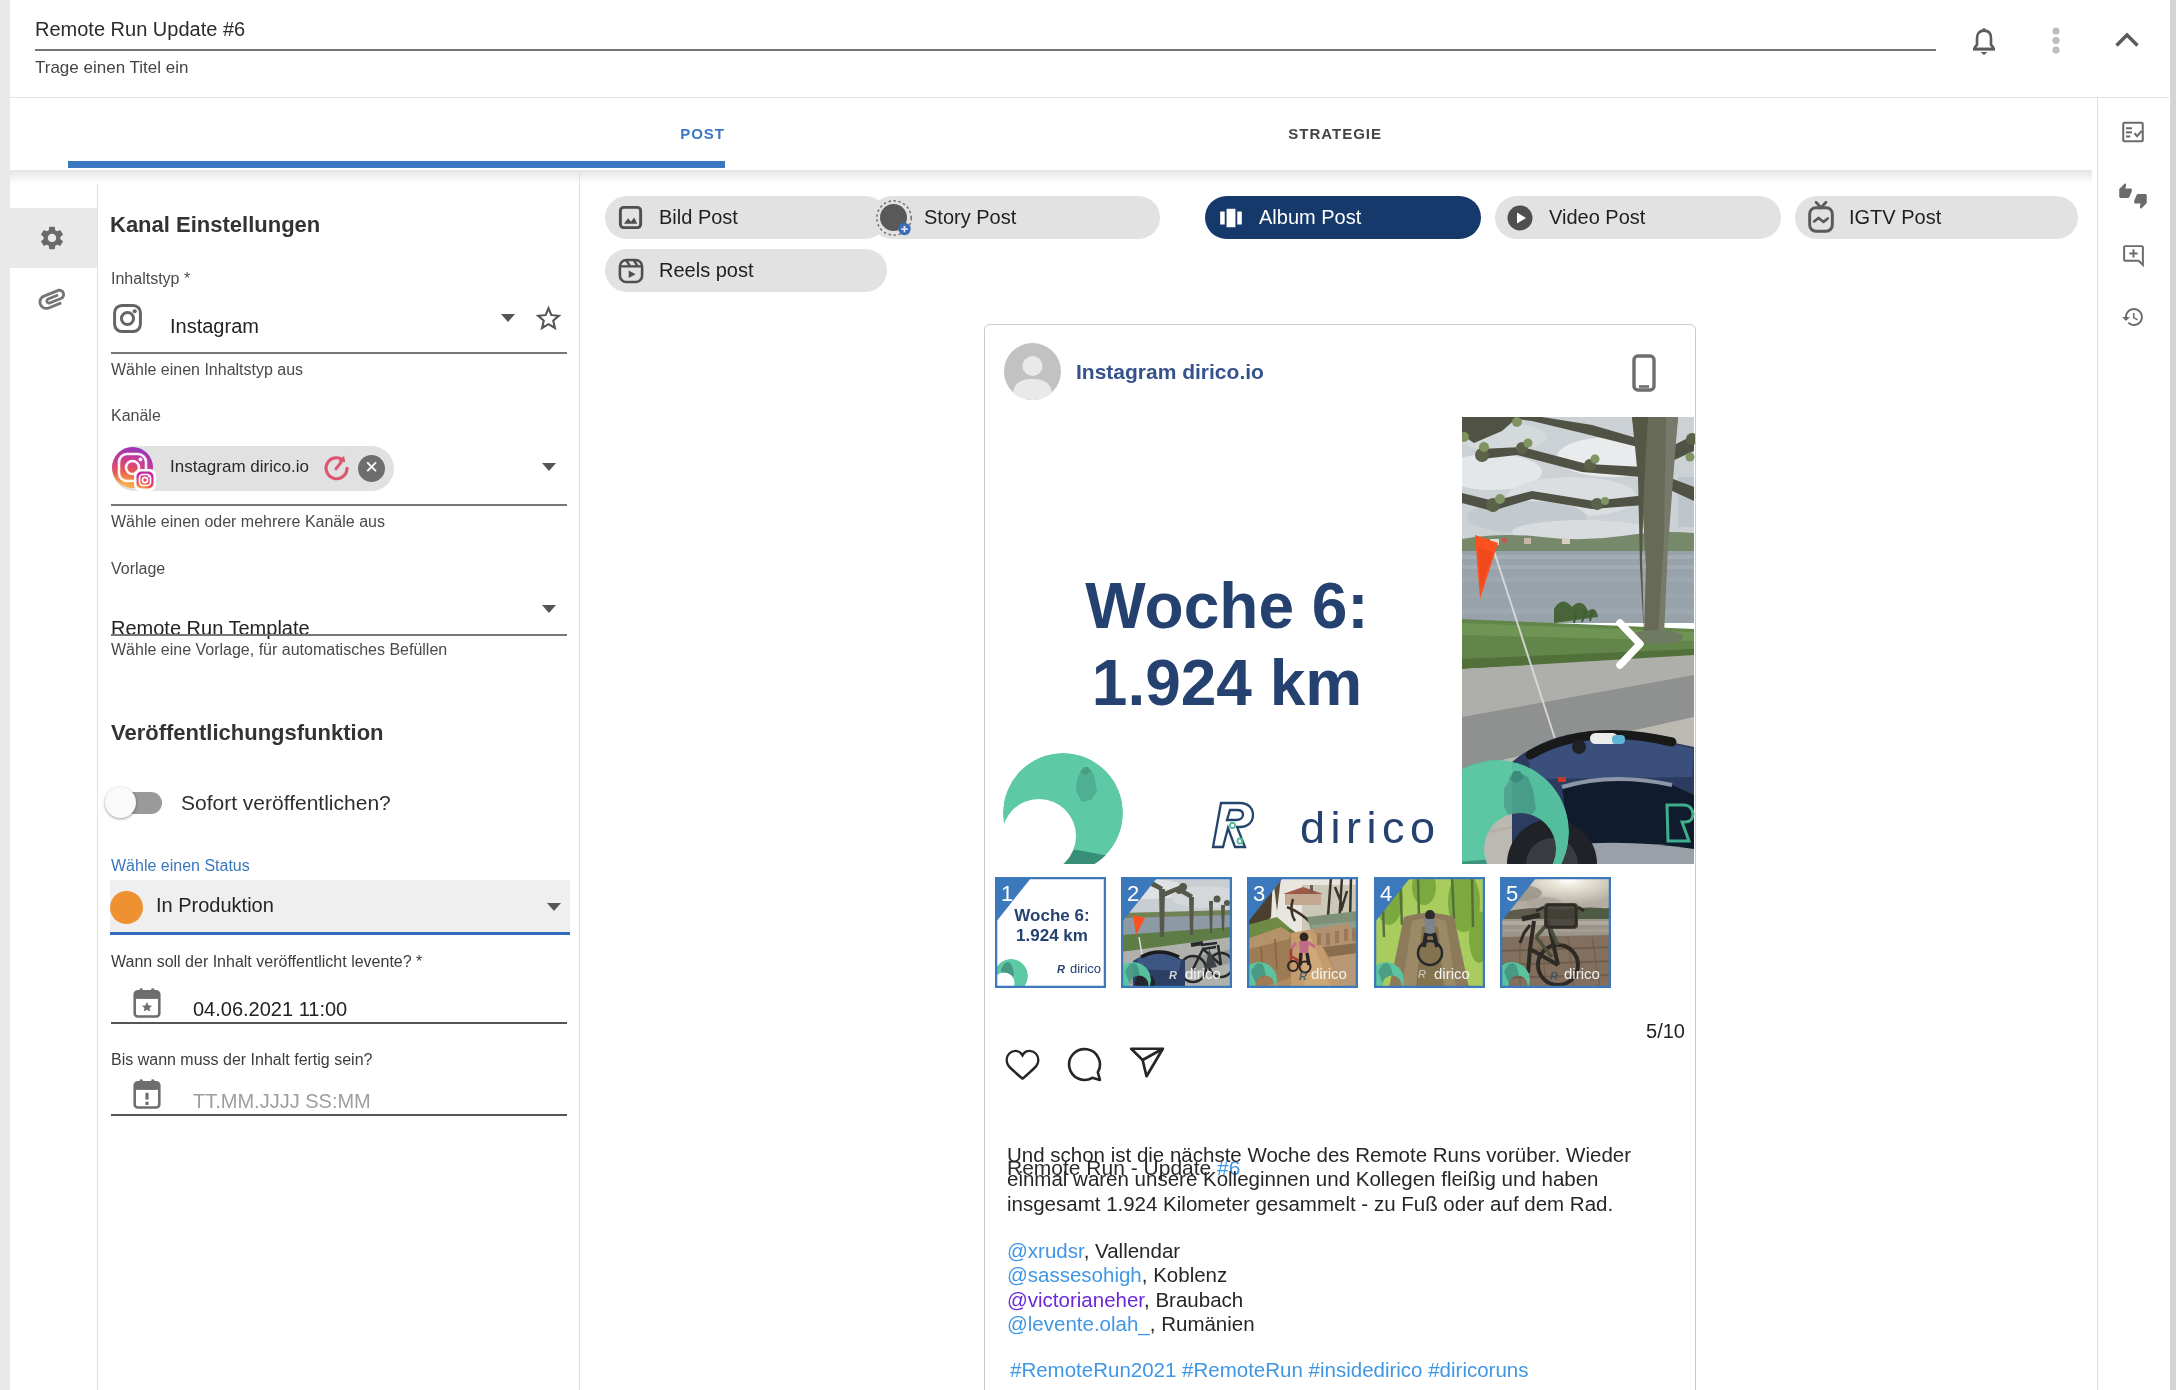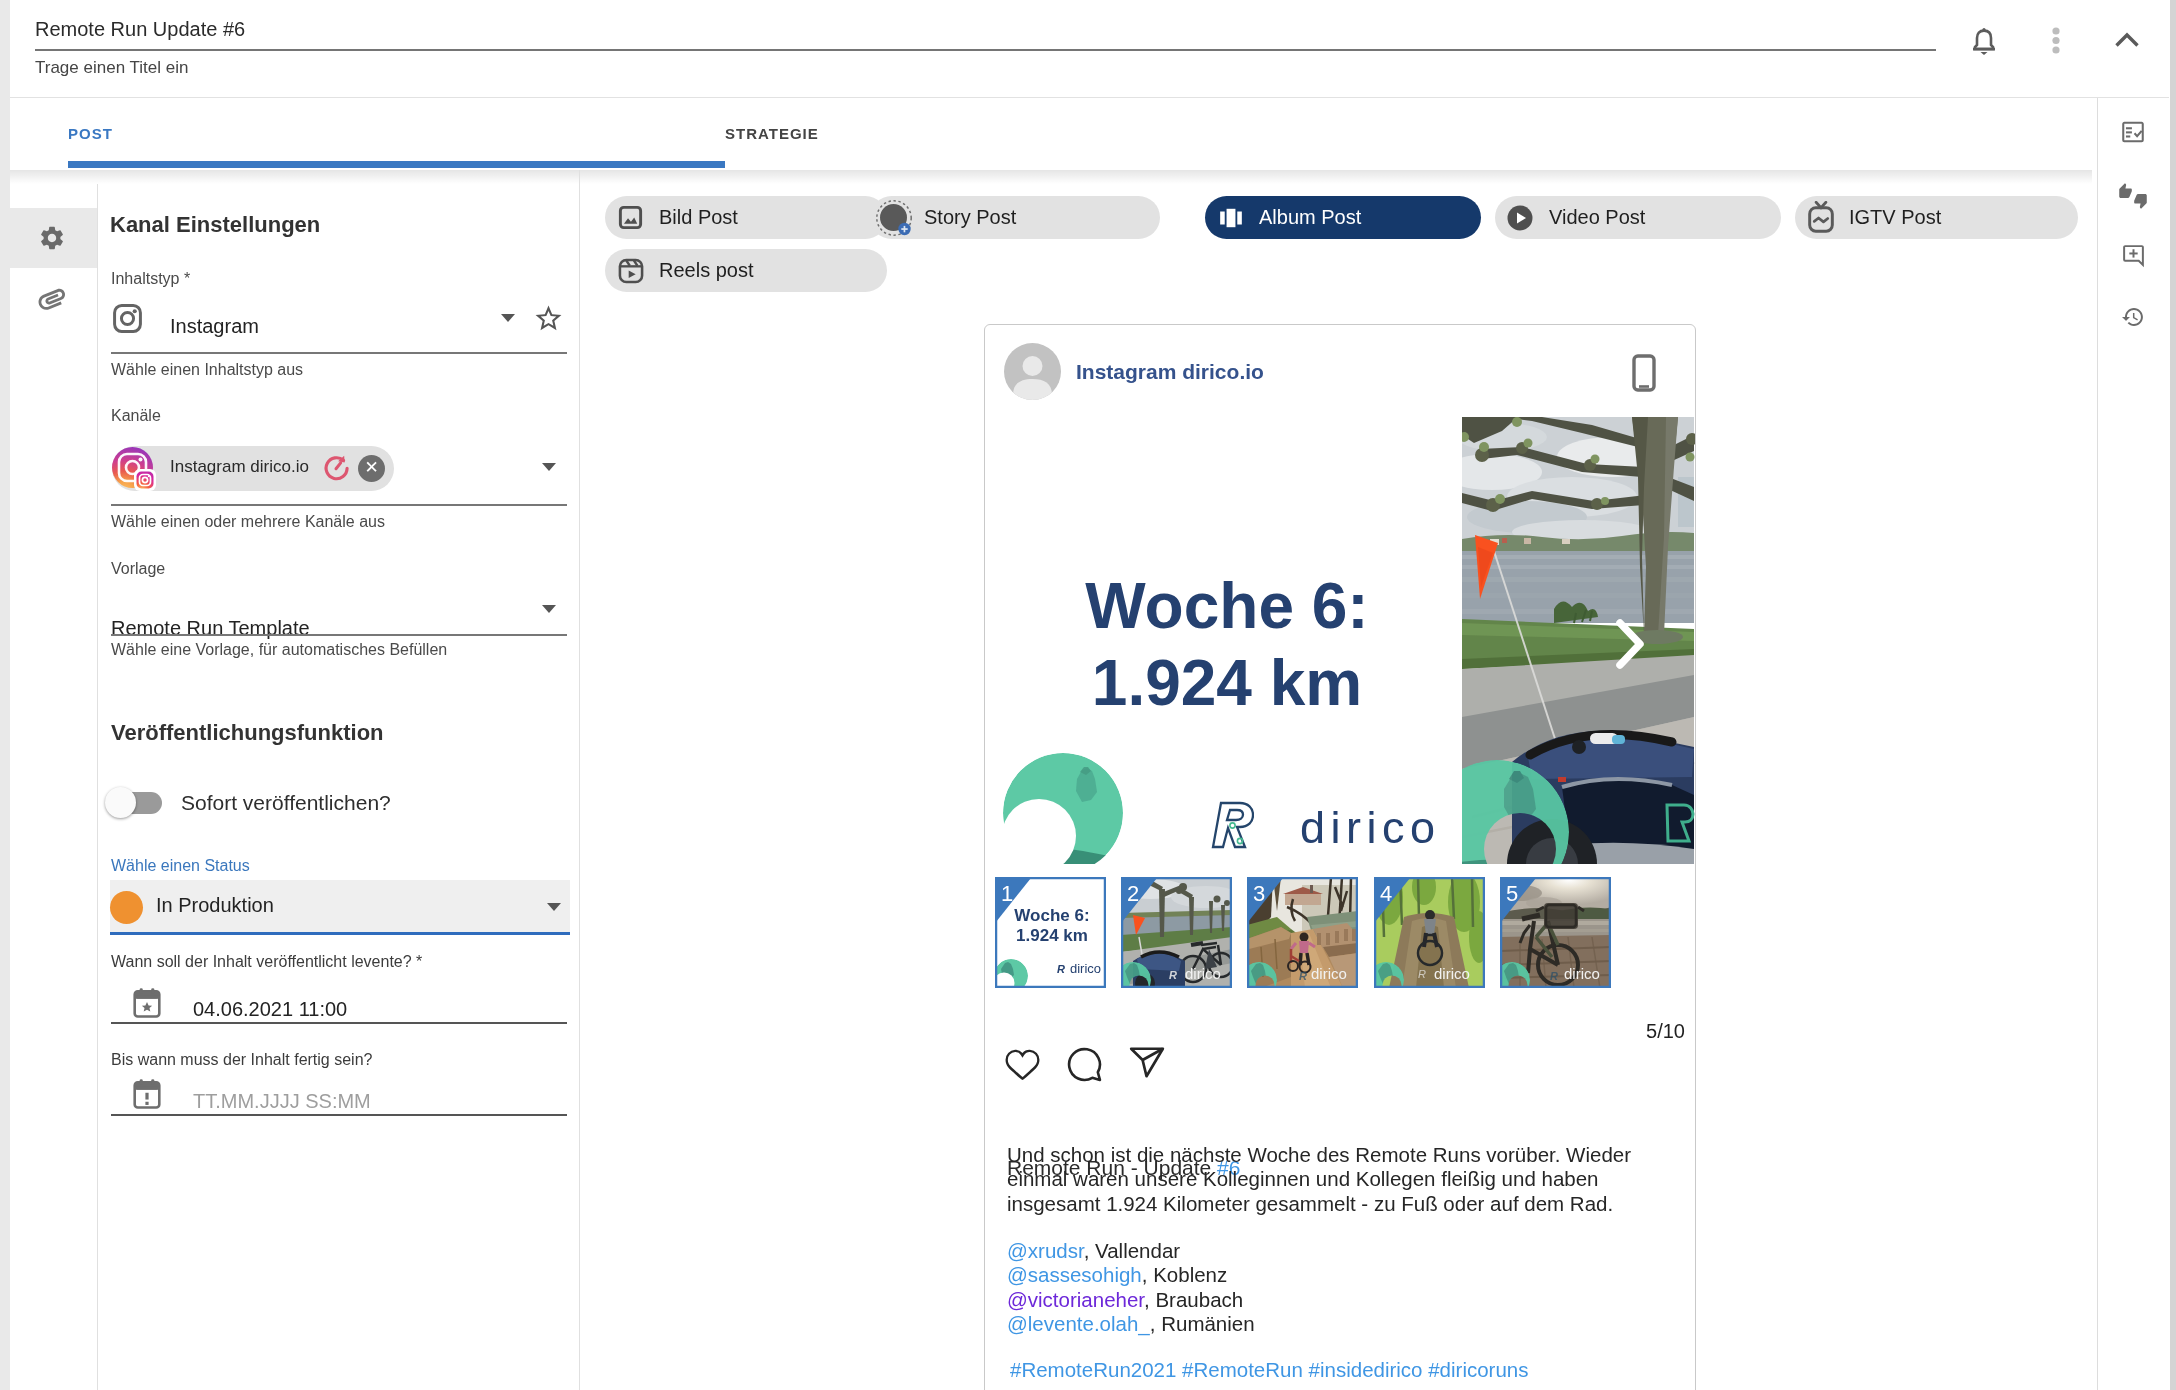--- a/index.html
+++ b/index.html
@@ -11,21 +11,21 @@
   .scroll-right { left:2170px; top:0; width:6px; height:1390px; background:#d4d4d4; }
 
   
   .topbar { left:10px; top:0; width:2159px; height:98px; background:#fff; border-bottom:1px solid #e2e2e2; }
   .title { left:35px; top:18px; font-size:20px; color:#2b2b2b; }
   .title-line { left:35px; top:49px; width:1901px; height:2px; background:#757575; }
   .subtitle { left:35px; top:58px; font-size:17px; color:#454545; }
 
   
   .tabbar { left:10px; top:98px; width:2082px; height:72px; background:#fff; }
-  .tab { position:absolute; top:0; width:657px; height:72px; line-height:72px; text-align:left;
+  .tab { position:absolute; top:0; width:657px; height:72px; line-height:72px; text-align:right;
          font-size:15px; font-weight:bold; letter-spacing:1px; color:#444; }
   .tab.active { color:#3a78c2; }
   .tab-underline { left:68px; top:161px; width:657px; height:7px; background:#3a78c2; }
   .tab-shadow { left:10px; top:170px; width:2082px; height:14px;
      background:linear-gradient(to bottom, rgba(0,0,0,0.10), rgba(0,0,0,0)); }
 
   
   .rail-div { left:97px; top:184px; width:1px; height:1206px; background:#e0e0e0; }
   .rail-active { left:10px; top:208px; width:87px; height:60px; background:#e9e9e9; }
 

